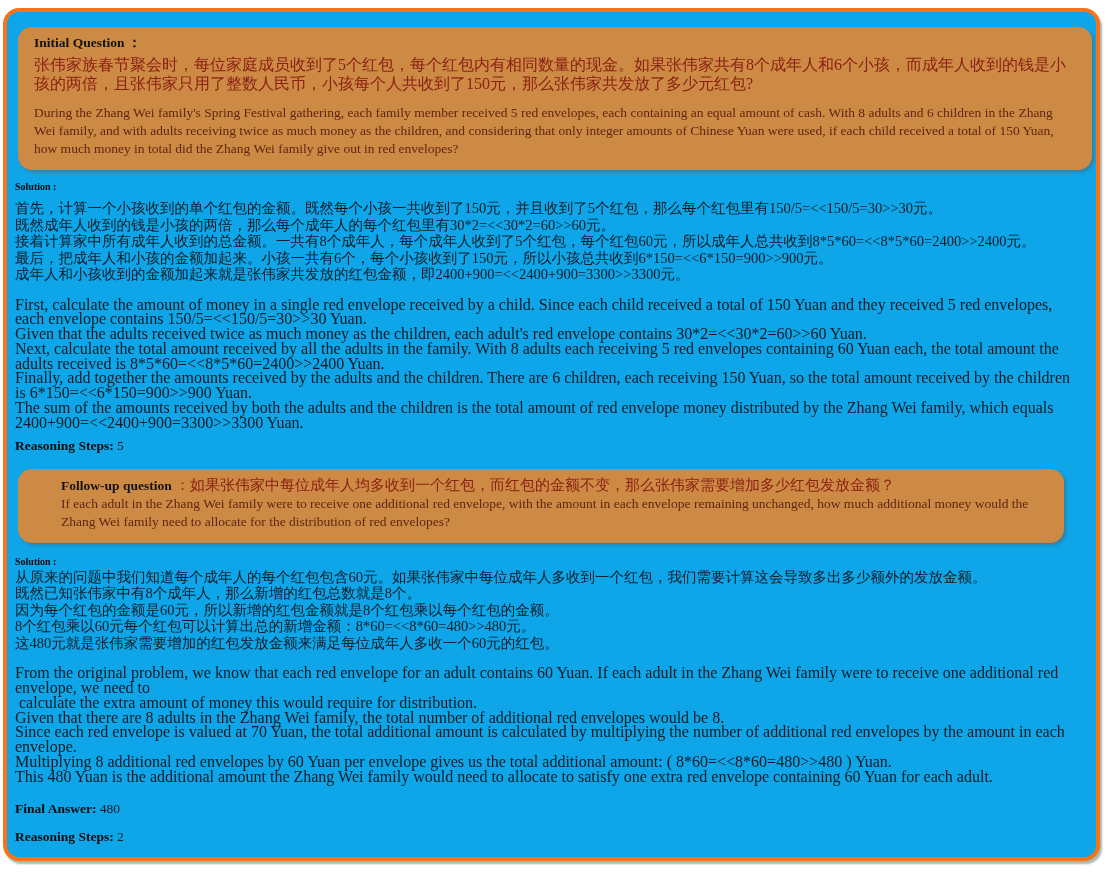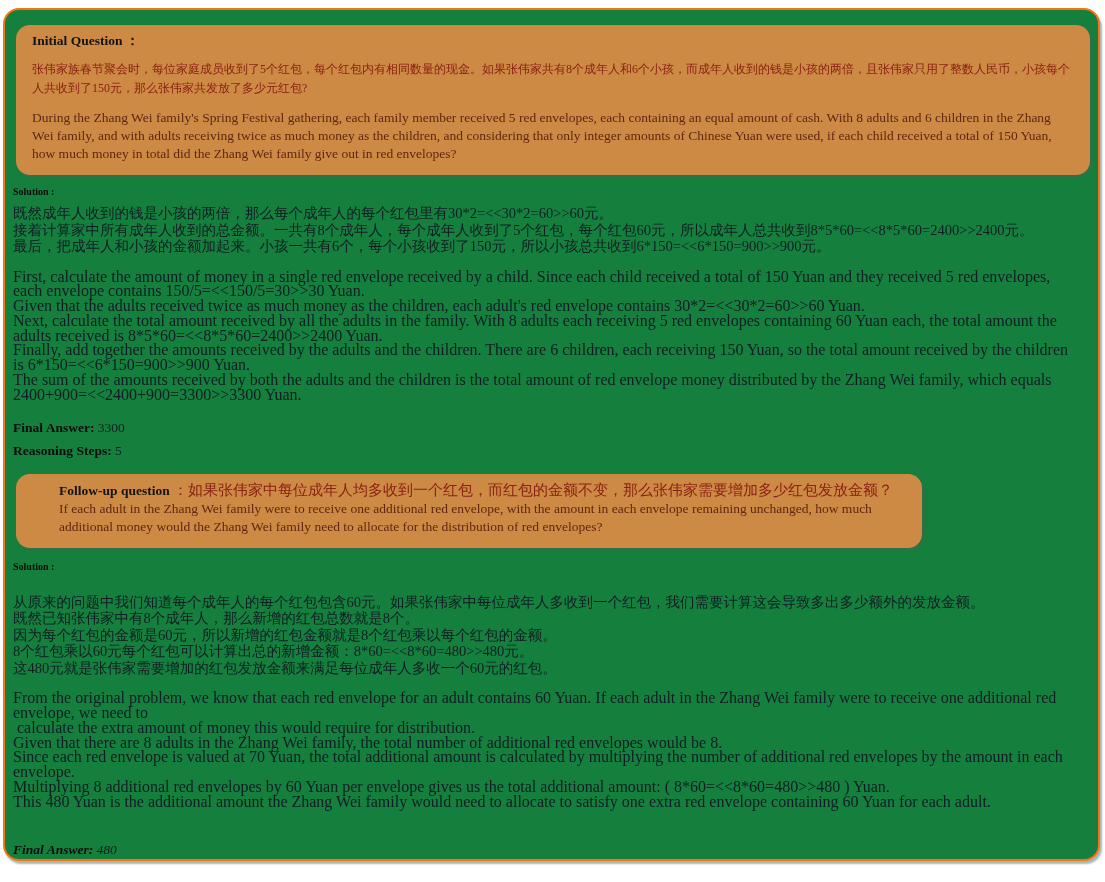--- a/index.html
+++ b/index.html
@@ -5,86 +5,87 @@
   html,body { margin:0; padding:0; }
   body {
     width:1105px; height:882px; position:relative;
     background:#ffffff;
     font-family:"Liberation Serif","DejaVu Serif",serif;
     color:#101c24;
   }
   .container {
     position:absolute; left:3px; top:8px;
     width:1097px; height:853px; box-sizing:border-box;
-    background:#15803d;
-    border:2px solid #f97316;
+    background:#0ea5e9;
+    border:4px solid #f97316;
     border-radius:16px;
     box-shadow:2px 3px 2px #a8b8b5;
     padding:15px 8px 0 4px;
     overflow:hidden;
   }
   .qbox {
     background:#cd8a45;
     border-radius:14px;
     box-shadow:2px 2px 3px rgba(90,90,90,.5);
     box-sizing:border-box;
     padding:7px 16px 12px 16px;
     margin-left:7px;
   }
   .qbox1 { width:1074px; }
-  .qbox2 { width:906px; margin-top:15px;padding-left:43px; }
+  .qbox2 { width:1046px; margin-top:15px;padding-left:43px; }
   .qhead { font-weight:bold; font-size:13.5px; color:#131313; }
-  .q-zh { font-size:12px; line-height:19px; color:#8a2113; margin-top:10px; }
+  .q-zh { font-size:16px; line-height:19px; color:#8a2113; margin-top:3px; }
   .q-en { font-size:13.5px; line-height:18px; color:#5f2611; margin-top:11px; }
   .qbox2 .q-zh-inline { font-weight:normal; font-size:15px; color:#8a2113; }
   .qbox2 .q-en { margin-top:0; }
   .sol-head { font-weight:bold; font-size:10px; margin:11px 0 0 4px; color:#0b0b0b; }
   .steps { margin-left:4px; }
   .steps div { white-space:pre-wrap; }
   .zh-steps { margin-top:8px; }
   .zh-steps div { font-size:14.5px; line-height:16.5px; }
   .en-steps { margin-top:15px; width:1058px; }
   .en-steps div { font-size:16px; line-height:14.8px; }
-  .zh-steps2 { margin-top:22px; }
+  .zh-steps2 { margin-top:2px; }
   .en-steps2 { }
   .meta { margin:17px 0 0 4px; font-size:13.5px; }
   .meta .b { font-weight:bold; color:#0b0b0b; }
   .meta-reason1 { margin-top:7px; }
   .sol-head2 { margin-top:13px; }
-  .meta-answer2 { margin-top:32px;font-style:italic; }
+  .meta-answer2 { margin-top:16px; }
   .meta-reason2 { margin-top:12px; }
 </style>
 </head>
 <body>
 
 <div class="container">
 
   <div class="qbox qbox1">
     <div class="qhead"><span>Initial Question</span> <span>：</span></div>
     <div class="q-zh">张伟家族春节聚会时，每位家庭成员收到了5个红包，每个红包内有相同数量的现金。如果张伟家共有8个成年人和6个小孩，而成年人收到的钱是小孩的两倍，且张伟家只用了整数人民币，小孩每个人共收到了150元，那么张伟家共发放了多少元红包?</div>
     <div class="q-en">During the Zhang Wei family's Spring Festival gathering, each family member received 5 red envelopes, each containing an equal amount of cash. With 8 adults and 6 children in the Zhang Wei family, and with adults receiving twice as much money as the children, and considering that only integer amounts of Chinese Yuan were used, if each child received a total of 150 Yuan, how much money in total did the Zhang Wei family give out in red envelopes?</div>
   </div>
 
   <div class="sol-head">Solution :</div>
 
   <div class="steps zh-steps">
+    <div>首先，计算一个小孩收到的单个红包的金额。既然每个小孩一共收到了150元，并且收到了5个红包，那么每个红包里有150/5=&lt;&lt;150/5=30&gt;&gt;30元。</div>
     <div>既然成年人收到的钱是小孩的两倍，那么每个成年人的每个红包里有30*2=&lt;&lt;30*2=60&gt;&gt;60元。</div>
     <div>接着计算家中所有成年人收到的总金额。一共有8个成年人，每个成年人收到了5个红包，每个红包60元，所以成年人总共收到8*5*60=&lt;&lt;8*5*60=2400&gt;&gt;2400元。</div>
     <div>最后，把成年人和小孩的金额加起来。小孩一共有6个，每个小孩收到了150元，所以小孩总共收到6*150=&lt;&lt;6*150=900&gt;&gt;900元。</div>
+    <div>成年人和小孩收到的金额加起来就是张伟家共发放的红包金额，即2400+900=&lt;&lt;2400+900=3300&gt;&gt;3300元。</div>
   </div>
 
   <div class="steps en-steps">
     <div>First, calculate the amount of money in a single red envelope received by a child. Since each child received a total of 150 Yuan and they received 5 red envelopes, each envelope contains 150/5=&lt;&lt;150/5=30&gt;&gt;30 Yuan.</div>
     <div>Given that the adults received twice as much money as the children, each adult's red envelope contains 30*2=&lt;&lt;30*2=60&gt;&gt;60 Yuan.</div>
     <div>Next, calculate the total amount received by all the adults in the family. With 8 adults each receiving 5 red envelopes containing 60 Yuan each, the total amount the adults received is 8*5*60=&lt;&lt;8*5*60=2400&gt;&gt;2400 Yuan.</div>
     <div>Finally, add together the amounts received by the adults and the children. There are 6 children, each receiving 150 Yuan, so the total amount received by the children is 6*150=&lt;&lt;6*150=900&gt;&gt;900 Yuan.</div>
     <div>The sum of the amounts received by both the adults and the children is the total amount of red envelope money distributed by the Zhang Wei family, which equals 2400+900=&lt;&lt;2400+900=3300&gt;&gt;3300 Yuan.</div>
   </div>
 
-  <div class="meta"><span class="b">Final Answer:</span> <span>3300</span></div>
   <div class="meta meta-reason1"><span class="b">Reasoning Steps:</span> <span>5</span></div>
 
   <div class="qbox qbox2">
     <div class="qhead"><span>Follow-up question</span> <span class="q-zh-inline">：如果张伟家中每位成年人均多收到一个红包，而红包的金额不变，那么张伟家需要增加多少红包发放金额？</span></div>
     <div class="q-en">If each adult in the Zhang Wei family were to receive one additional red envelope, with the amount in each envelope remaining unchanged, how much additional money would the Zhang Wei family need to allocate for the distribution of red envelopes?</div>
   </div>
 
   <div class="sol-head sol-head2">Solution :</div>
 
   <div class="steps zh-steps zh-steps2">

